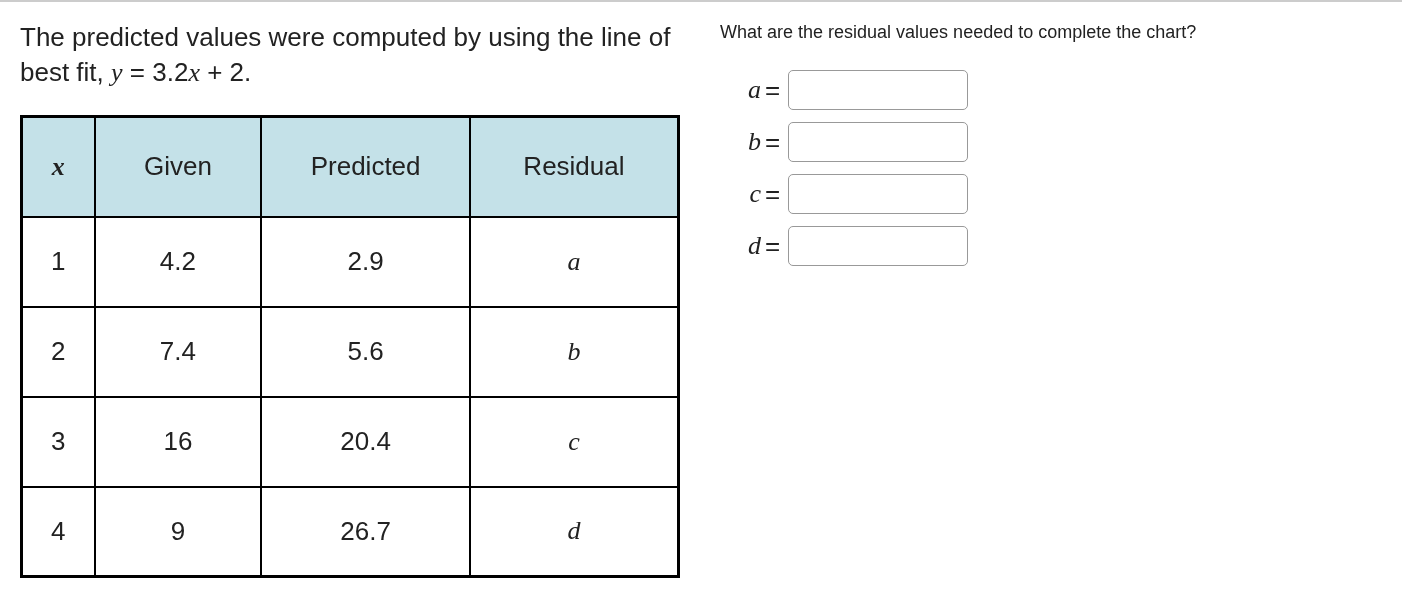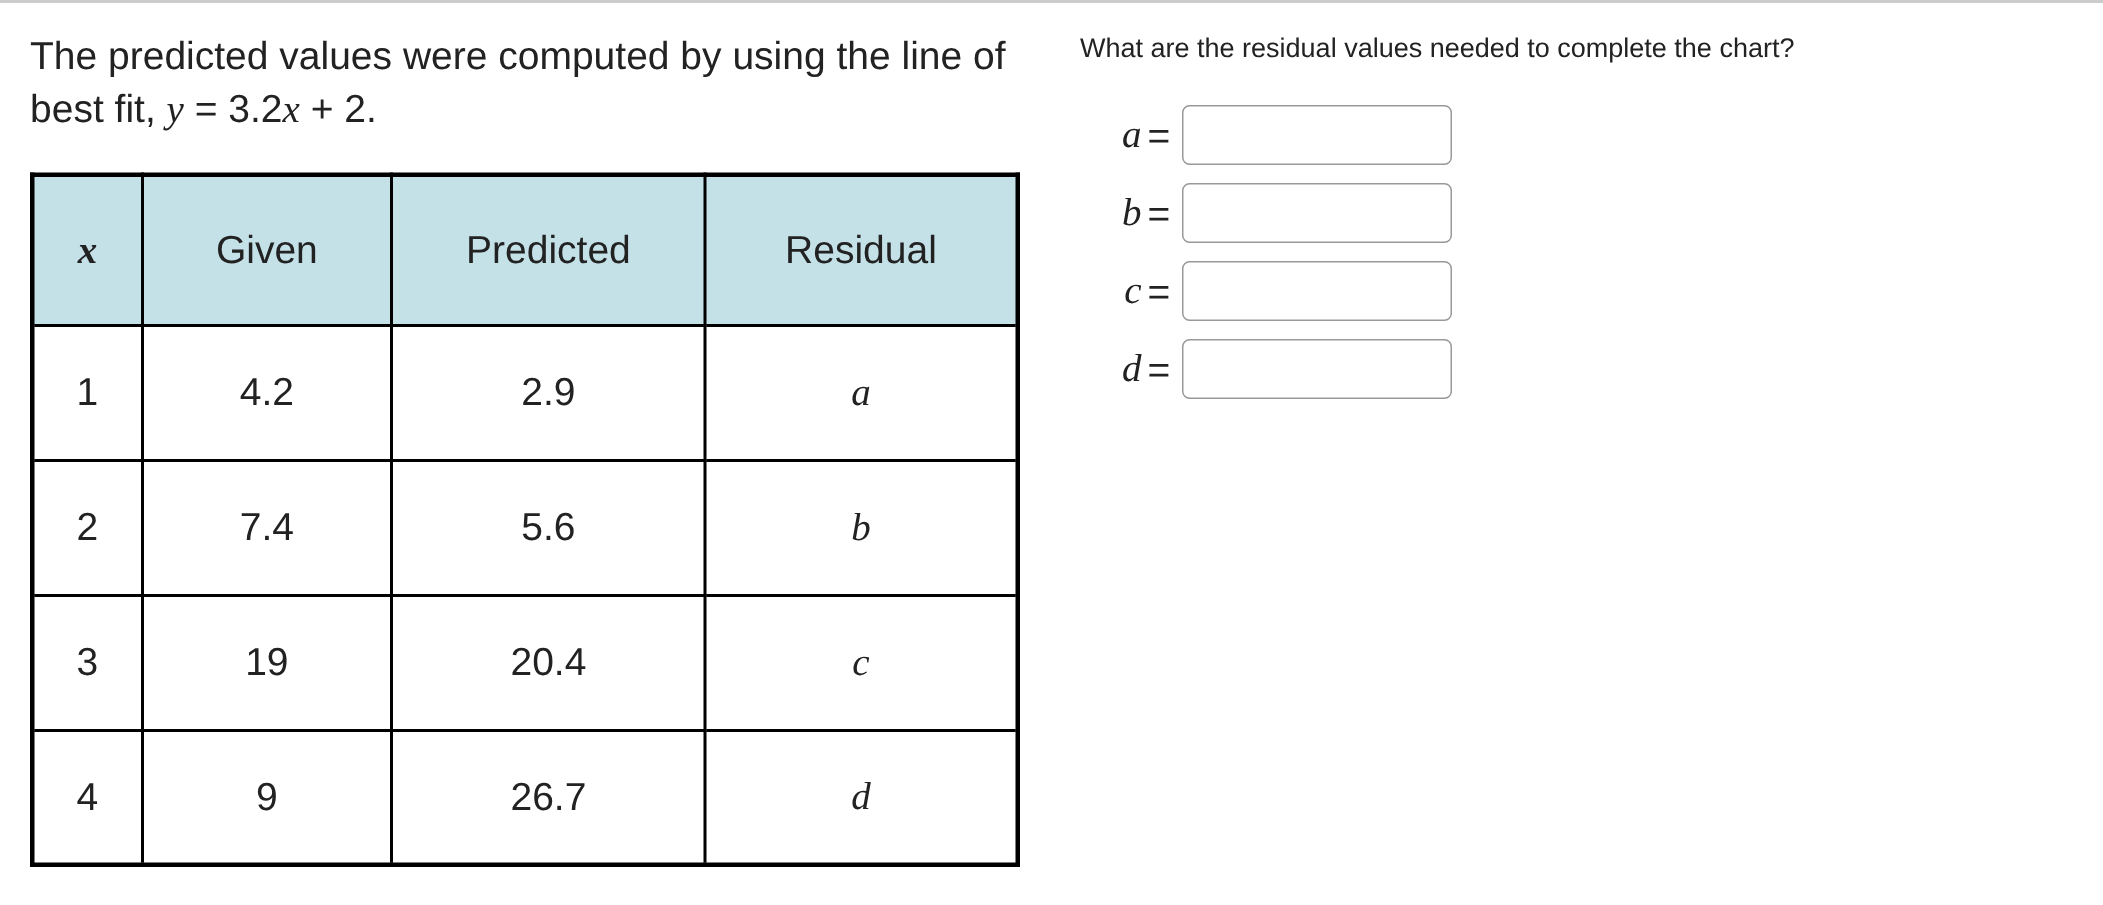--- a/index.html
+++ b/index.html
@@ -129,21 +129,21 @@
           <td class="resid">a</td>
         </tr>
         <tr>
           <td>2</td>
           <td>7.4</td>
           <td>5.6</td>
           <td class="resid">b</td>
         </tr>
         <tr>
           <td>3</td>
-          <td>19</td>
+          <td>16</td>
           <td>20.4</td>
           <td class="resid">c</td>
         </tr>
         <tr>
           <td>4</td>
           <td>9</td>
           <td>26.7</td>
           <td class="resid">d</td>
         </tr>
       </tbody>

